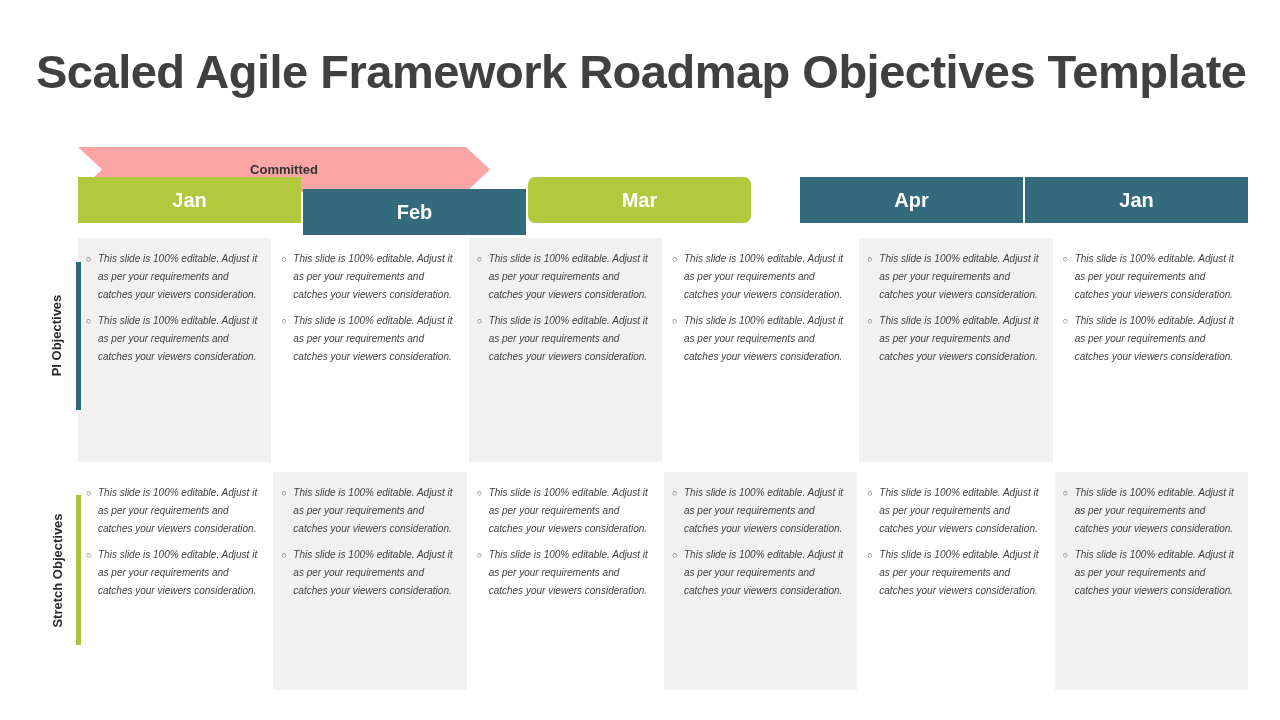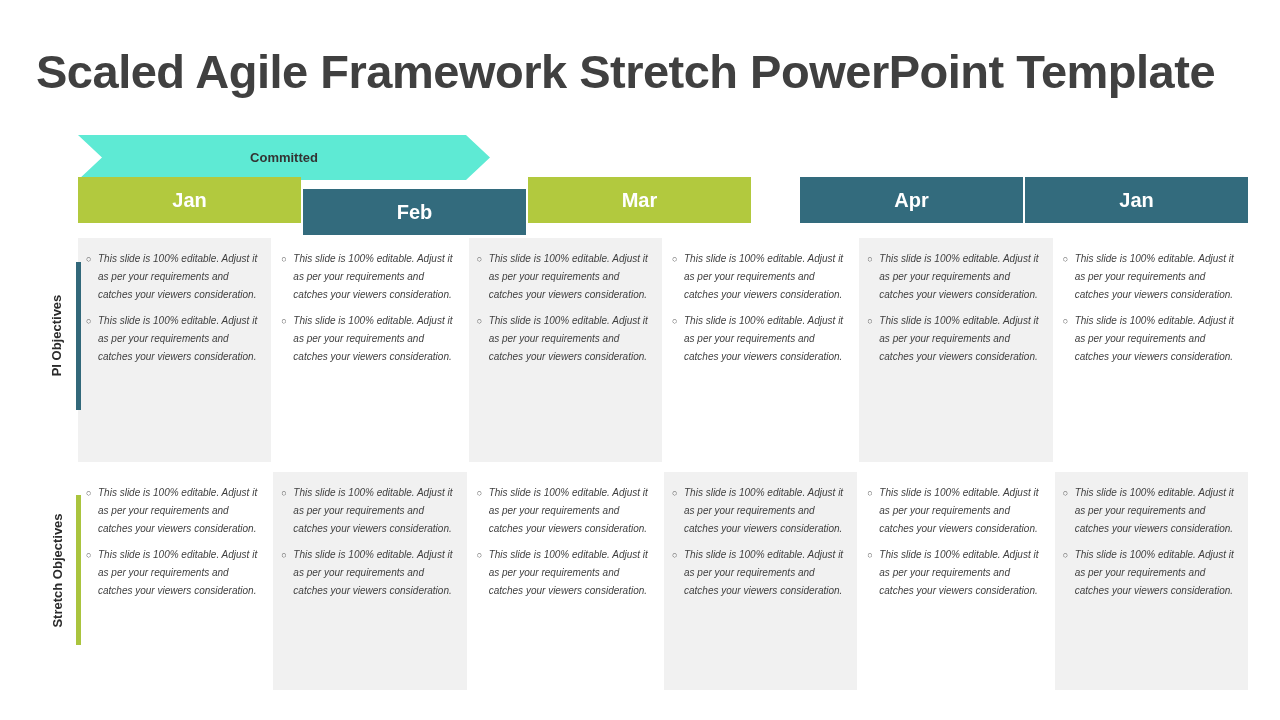--- a/index.html
+++ b/index.html
@@ -30,23 +30,23 @@
   
   .phase-band {
     position: absolute;
     left: 78px;
     top: 135px;
     width: 1170px;
     height: 33px;
   }
   .chevron {
     position: absolute;
-    top: 0;
+    top: 12px;
     height: 45px;
-    background: #5eead4;
+    background: #fca5a5;
     display: flex;
     align-items: center;
     justify-content: center;
   }
   .chevron-committed {
     left: 0;
     width: 412px;
     clip-path: polygon(0 0, calc(100% - 24px) 0, 100% 50%, calc(100% - 24px) 100%, 0 100%, 24px 50%);
   }
   .chevron-forecast {
@@ -141,33 +141,33 @@
     width: 5px;
   }
   .label-pi       { left: 42px; top: 258px;  height: 155px; }
   .accent-pi      { left: 76px; top: 262px;  height: 148px; background: #32687a; }
   .label-stretch  { left: 42px; top: 490px;  height: 160px; }
   .accent-stretch { left: 76px; top: 495px;  height: 150px; background: #aac43e; }
 </style>
 </head>
 <body>
 
-<div class="slide-title">Scaled Agile Framework Stretch PowerPoint Template</div>
+<div class="slide-title">Scaled Agile Framework Roadmap Objectives Template</div>
 
 <div class="phase-band">
   <div class="chevron chevron-committed">
     <span class="chevron-label">Committed</span>
   </div>
 </div>
 
 <div class="roadmap">
   <div class="month-header-row" id="month-header-row">
       <div class="month-header" style="background: rgb(178, 201, 62);">Jan</div>
       <div class="month-header" style="background: rgb(51, 107, 125); margin-top: 12px;">Feb</div>
-      <div class="month-header" style="background: rgb(178, 201, 62);">Mar</div>
+      <div class="month-header" style="background: rgb(178, 201, 62); border-radius: 7px;">Mar</div>
       <div class="month-header" style="background: rgb(51, 107, 125); margin-left: 47px;">Apr</div>
       <div class="month-header" style="background: rgb(51, 107, 125);">Jan</div>
     </div>
   <div class="band band-pi" id="band-0">
       <div class="cell cell-shaded">
         <div class="bullet-item">
           <span class="bullet-marker">○</span>
           <span class="bullet-text">This slide is 100%  editable. Adjust it as per your requirements and catches your viewers consideration.</span>
         </div>
         <div class="bullet-item">

